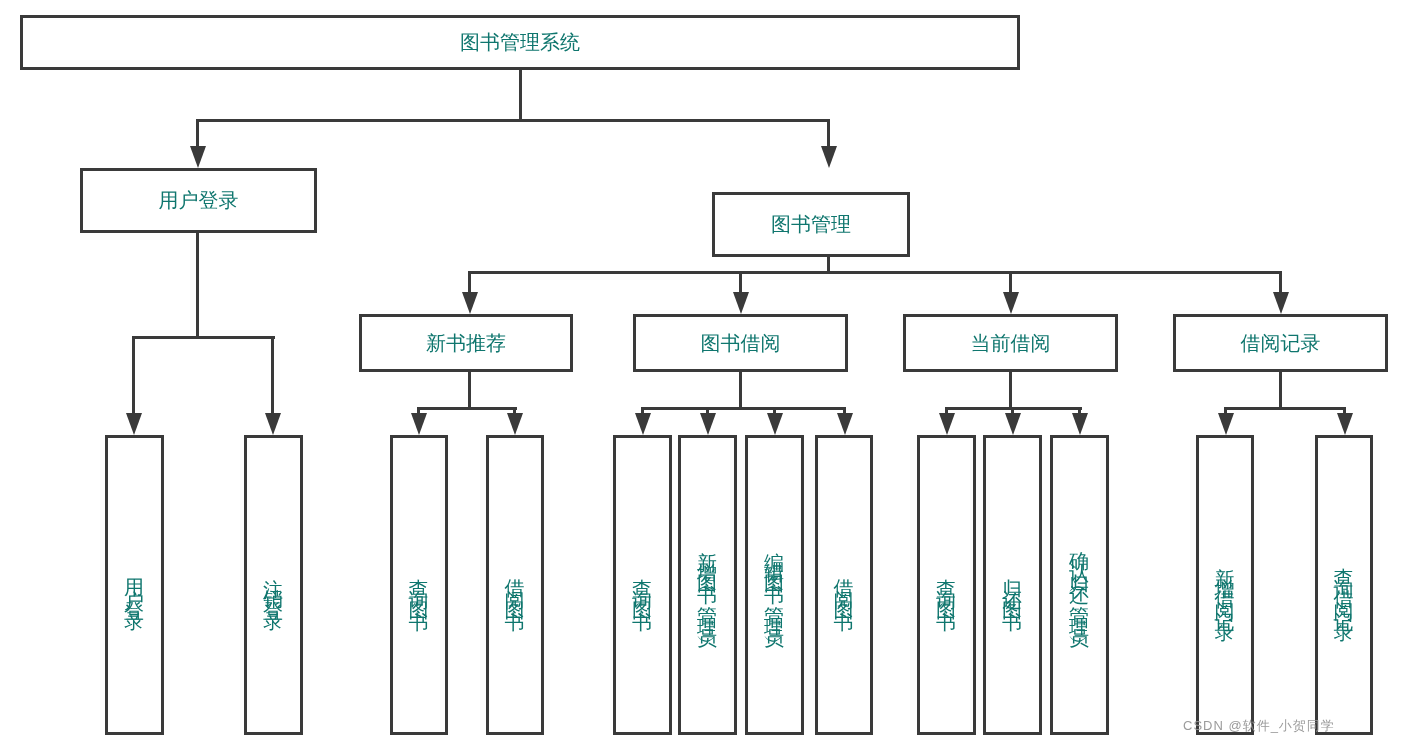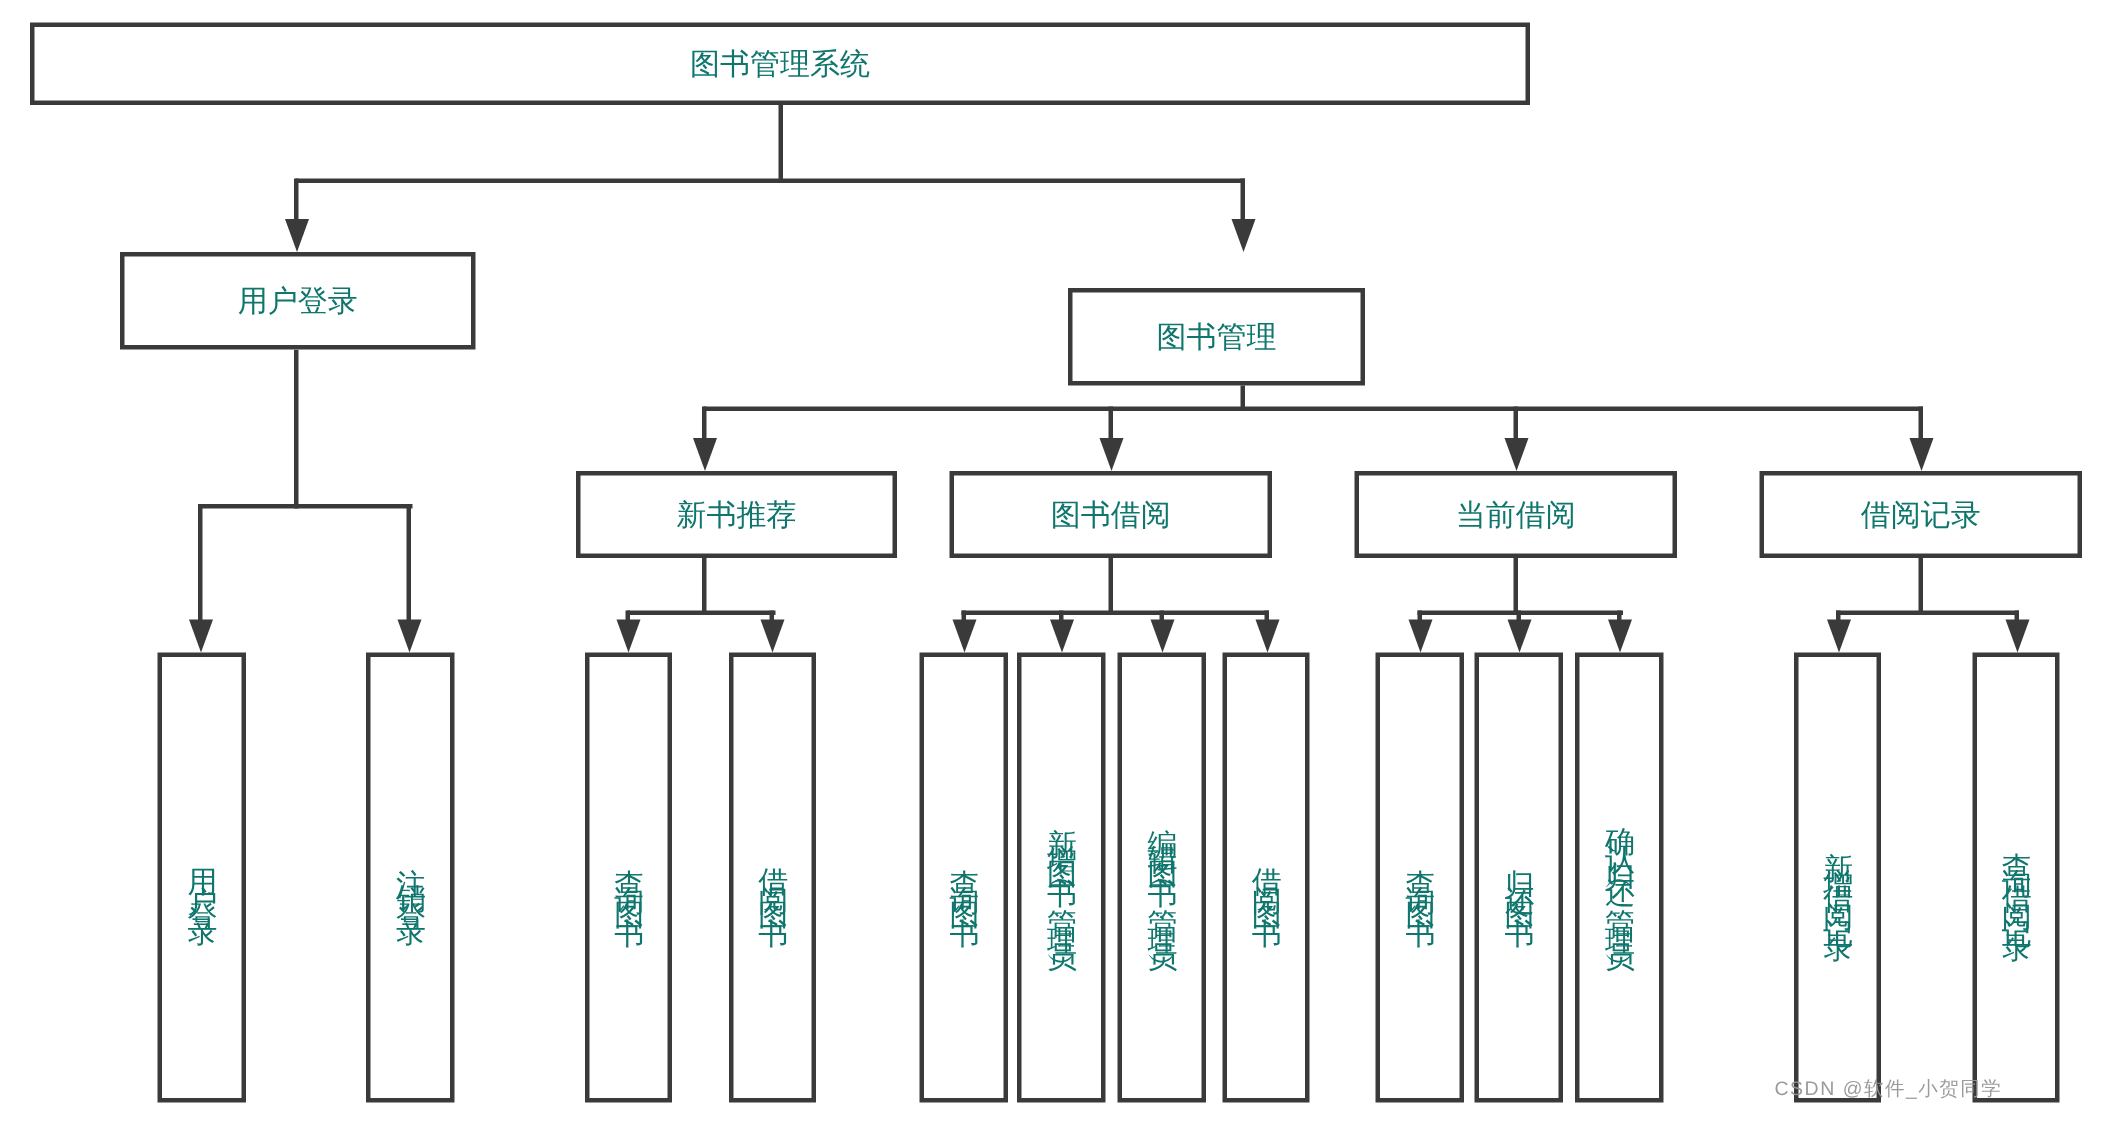--- a/index.html
+++ b/index.html
@@ -80,21 +80,21 @@
   <div class="hline" style="left:469px; top:271px; width:813px;"></div>
   <div class="vline" style="left:468px; top:271px; height:25px;"></div>
   <div class="arrow" style="left:462px; top:292px;"></div>
   <div class="vline" style="left:739px; top:271px; height:25px;"></div>
   <div class="arrow" style="left:733px; top:292px;"></div>
   <div class="vline" style="left:1009px; top:271px; height:25px;"></div>
   <div class="arrow" style="left:1003px; top:292px;"></div>
   <div class="vline" style="left:1279px; top:271px; height:25px;"></div>
   <div class="arrow" style="left:1273px; top:292px;"></div>
 
-  <div class="box" style="left:384px; top:314px; width:214px; height:58px;">
+  <div class="box" style="left:359px; top:314px; width:214px; height:58px;">
     <span class="lbl">新书推荐</span>
   </div>
   <div class="box" style="left:633px; top:314px; width:215px; height:58px;">
     <span class="lbl">图书借阅</span>
   </div>
   <div class="box" style="left:1173px; top:314px; width:215px; height:58px;">
     <span class="lbl">借阅记录</span>
   </div>
   <div class="box" style="left:903px; top:314px; width:215px; height:58px;">
     <span class="lbl">当前借阅</span>

